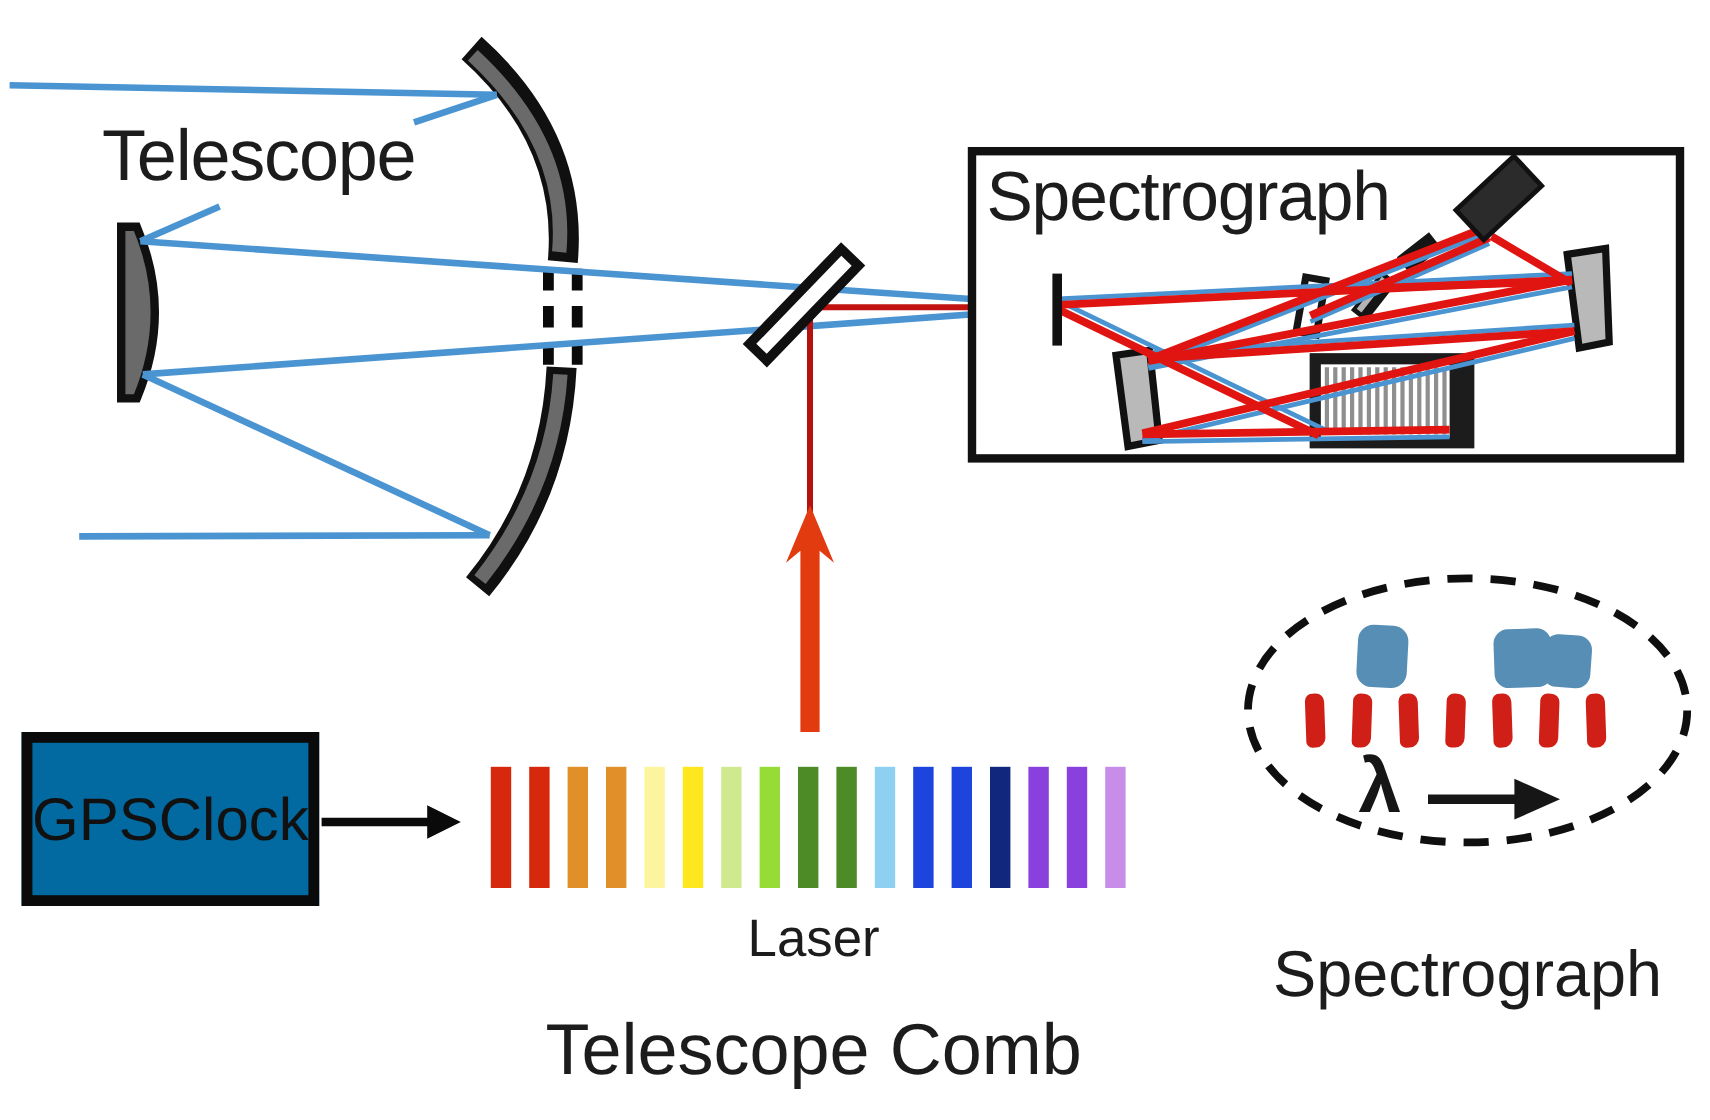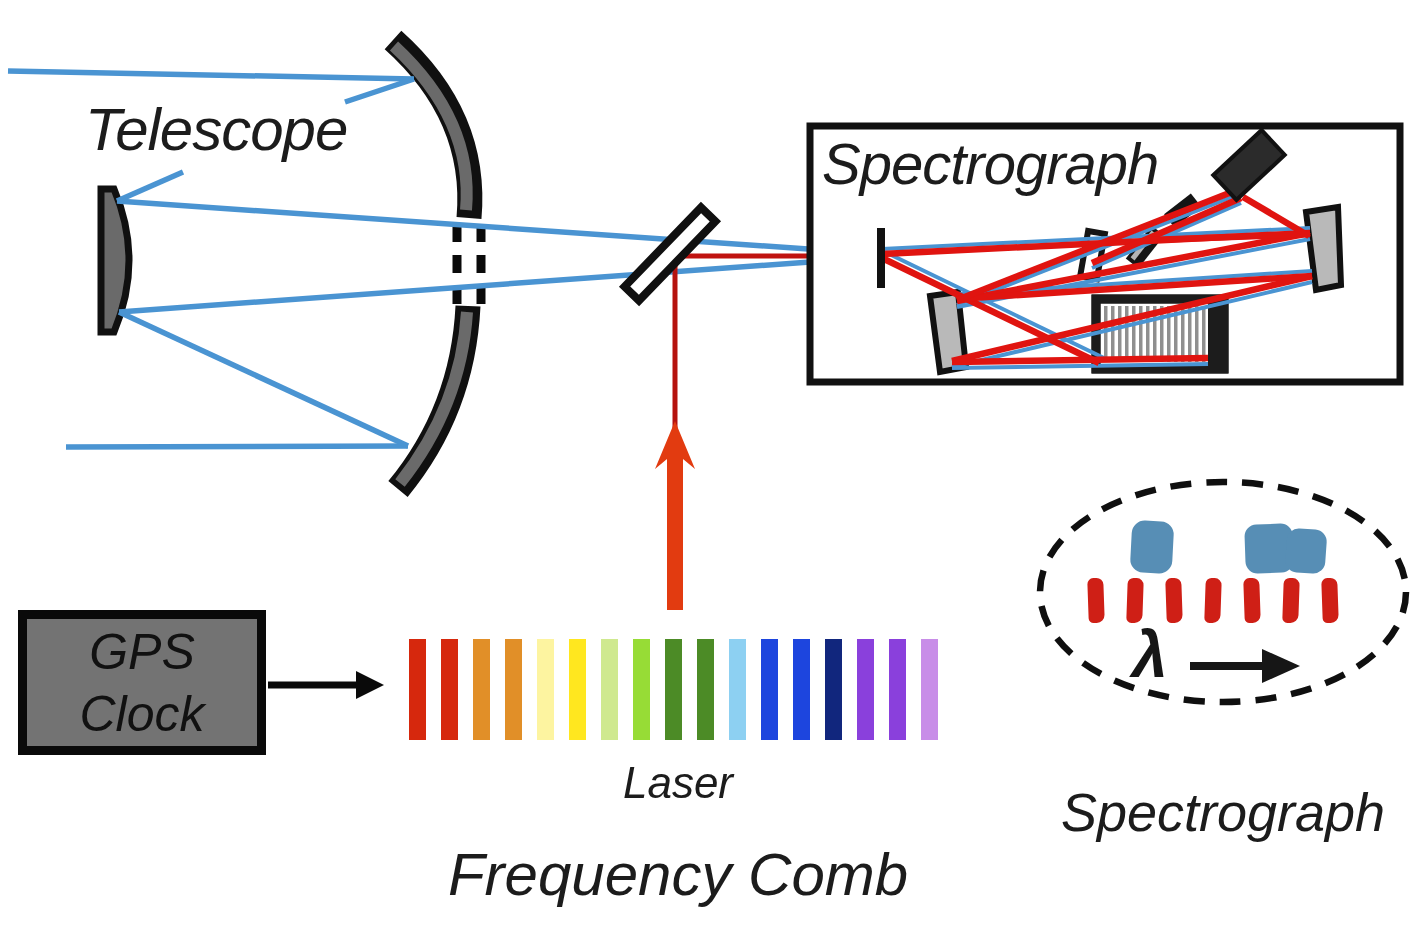--- a/index.html
+++ b/index.html
@@ -1,26 +1,26 @@
 <!DOCTYPE html>
 <html><head>
 <meta charset="utf-8">
 <style>
   html,body{margin:0;padding:0;background:#ffffff;}
   body{width:1425px;height:933px;position:relative;overflow:hidden;
        font-family:"Liberation Sans",sans-serif;color:#1c1c1c;}
-  .stage{position:absolute;inset:0;width:1425px;height:933px;font-style:italic;}
+  .stage{position:absolute;inset:0;width:1425px;height:933px;}
   svg.layer{position:absolute;left:0;top:0;z-index:1;}
   .lbl{position:absolute;z-index:3;color:#1c1c1c;white-space:nowrap;
        font-family:"Liberation Sans",sans-serif;line-height:1.05;}
   .lbl.centered{transform:translateX(-50%);}
   
   .gps-box{position:absolute;left:18px;top:610px;width:230px;height:127px;
-           border:9px solid #0a0a0a;background:#737373;z-index:2;
-           display:flex;flex-direction:column;align-items:center;justify-content:center;}
+           border:9px solid #0a0a0a;background:#0369a1;z-index:2;
+           display:flex;flex-direction:row;align-items:center;justify-content:center;}
   .gps-box .line{font-size:50px;line-height:62px;color:#111;}
   
   .comb{position:absolute;left:409px;top:639px;height:101px;display:flex;z-index:2;}
   .comb .bar{width:17px;height:101px;margin-right:15px;}
   .comb .bar:last-child{margin-right:0;}
   
   .marks{position:absolute;left:1088px;top:578px;display:flex;z-index:2;}
   .marks .mark{width:16px;height:45px;margin-right:23px;border-radius:6px 7px 8px 5px;}
   .marks .mark:last-child{margin-right:0;}
   .lambda{position:absolute;left:1132px;top:618px;font-size:64px;font-weight:bold;
@@ -154,21 +154,21 @@
       <div class="bar" style="background: rgb(141, 208, 242);"></div>
       <div class="bar" style="background: rgb(29, 69, 222);"></div>
       <div class="bar" style="background: rgb(29, 69, 222);"></div>
       <div class="bar" style="background: rgb(17, 38, 125);"></div>
       <div class="bar" style="background: rgb(138, 64, 220);"></div>
       <div class="bar" style="background: rgb(138, 64, 220);"></div>
       <div class="bar" style="background: rgb(200, 141, 232);"></div>
     </div>
 
   <div class="lbl centered" style="left:678px;top:760px;font-size:44px;">Laser</div>
-  <div class="lbl centered" style="left:678px;top:843px;font-size:60px;">Frequency Comb</div>
+  <div class="lbl centered" style="left:678px;top:843px;font-size:60px;">Telescope Comb</div>
 
   <div class="marks">
       <div class="mark" style="background: rgb(207, 31, 22); transform: rotate(-2deg);"></div>
       <div class="mark" style="background: rgb(207, 31, 22); transform: rotate(2deg);"></div>
       <div class="mark" style="background: rgb(207, 31, 22); transform: rotate(-2deg);"></div>
       <div class="mark" style="background: rgb(207, 31, 22); transform: rotate(2deg);"></div>
       <div class="mark" style="background: rgb(207, 31, 22); transform: rotate(-2deg);"></div>
       <div class="mark" style="background: rgb(207, 31, 22); transform: rotate(2deg);"></div>
       <div class="mark" style="background: rgb(207, 31, 22); transform: rotate(-2deg);"></div>
     </div>

